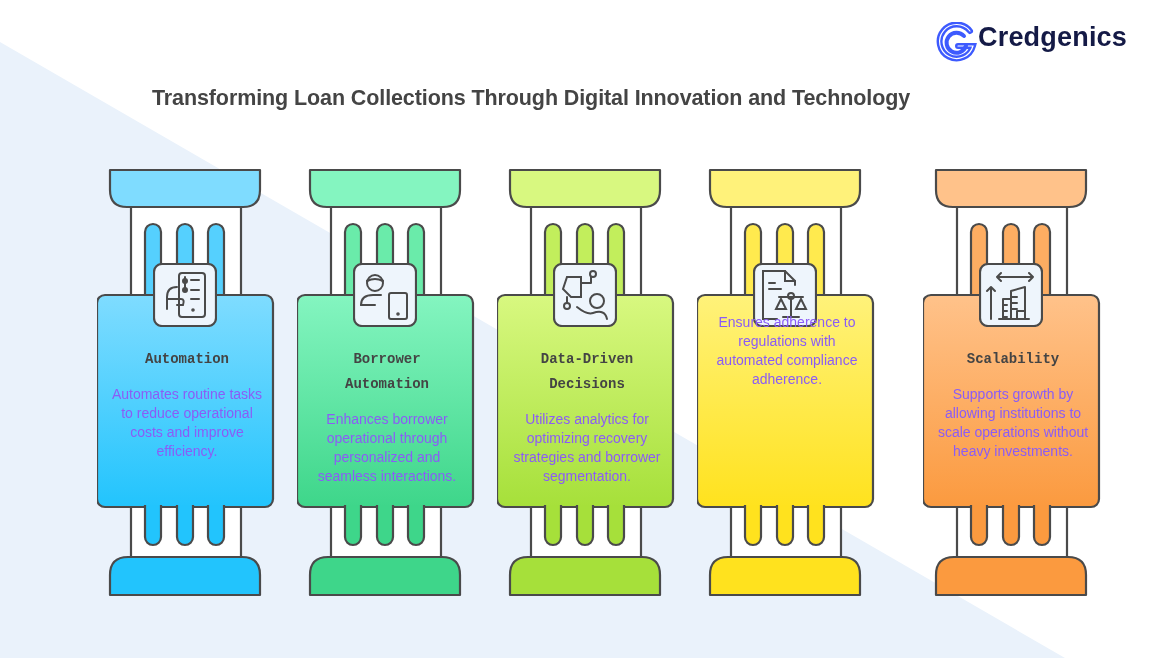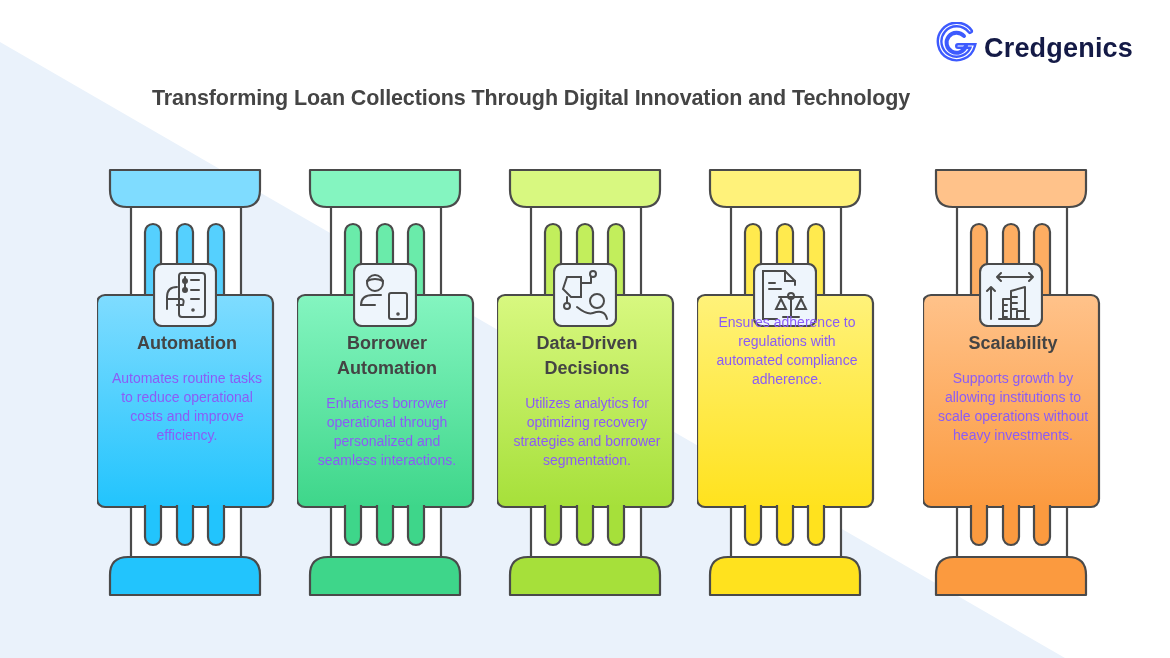--- a/index.html
+++ b/index.html
@@ -2,32 +2,32 @@
 <html><head>
 <meta charset="utf-8">
 <style>
   html, body { margin: 0; padding: 0; }
   body {
     width: 1170px; height: 658px; position: relative; overflow: hidden;
     background: #ffffff;
     font-family: "Liberation Sans", "DejaVu Sans", sans-serif;
   }
   .bg-tri { position: absolute; left: 0; top: 0; width: 1170px; height: 658px; z-index: 0; }
-  .logo { position: absolute; left: 936px; top: 22px; display: flex; align-items: flex-end; gap: 6px; z-index: 2; }
+  .logo { position: absolute; left: 936px; top: 22px; display: flex; align-items: flex-start; z-index: 2; }
   .logo-text { font-size: 27px; font-weight: 700; color: #141a46; letter-spacing: 0.2px; }
   .title {
     position: absolute; left: 0; top: 86px; width: 1062px; text-align: center;
     font-size: 21.5px; font-weight: 700; color: #444444; z-index: 2; letter-spacing: -0.1px;
   }
   .pillar { position: absolute; top: 0; width: 180px; height: 658px; z-index: 1; }
   .pillar svg.frame { position: absolute; left: 0; top: 0; }
   .body-text {
     position: absolute; left: 12px; top: 300px; width: 156px; text-align: center; color: #444444;
   }
-  .p-title { font-size: 18px; font-weight: 700; line-height: 25px; margin-top: 31px; }
+  .p-title { font-size: 14px; font-weight: 700; line-height: 25px; margin-top: 47px; font-family: Liberation Mono, monospace; }
   .p-desc { font-size: 14px; line-height: 19px; margin-top: 13px; color: #8b5cf6; }
   .icon-box {
     position: absolute; left: 56px; top: 263px; width: 64px; height: 64px;
   }
 </style>
 </head>
 <body>
 
 <svg class="bg-tri" width="1170" height="658" viewBox="0 0 1170 658">
   <polygon points="0,42 0,658 1065,658" fill="#eaf2fb"></polygon>

